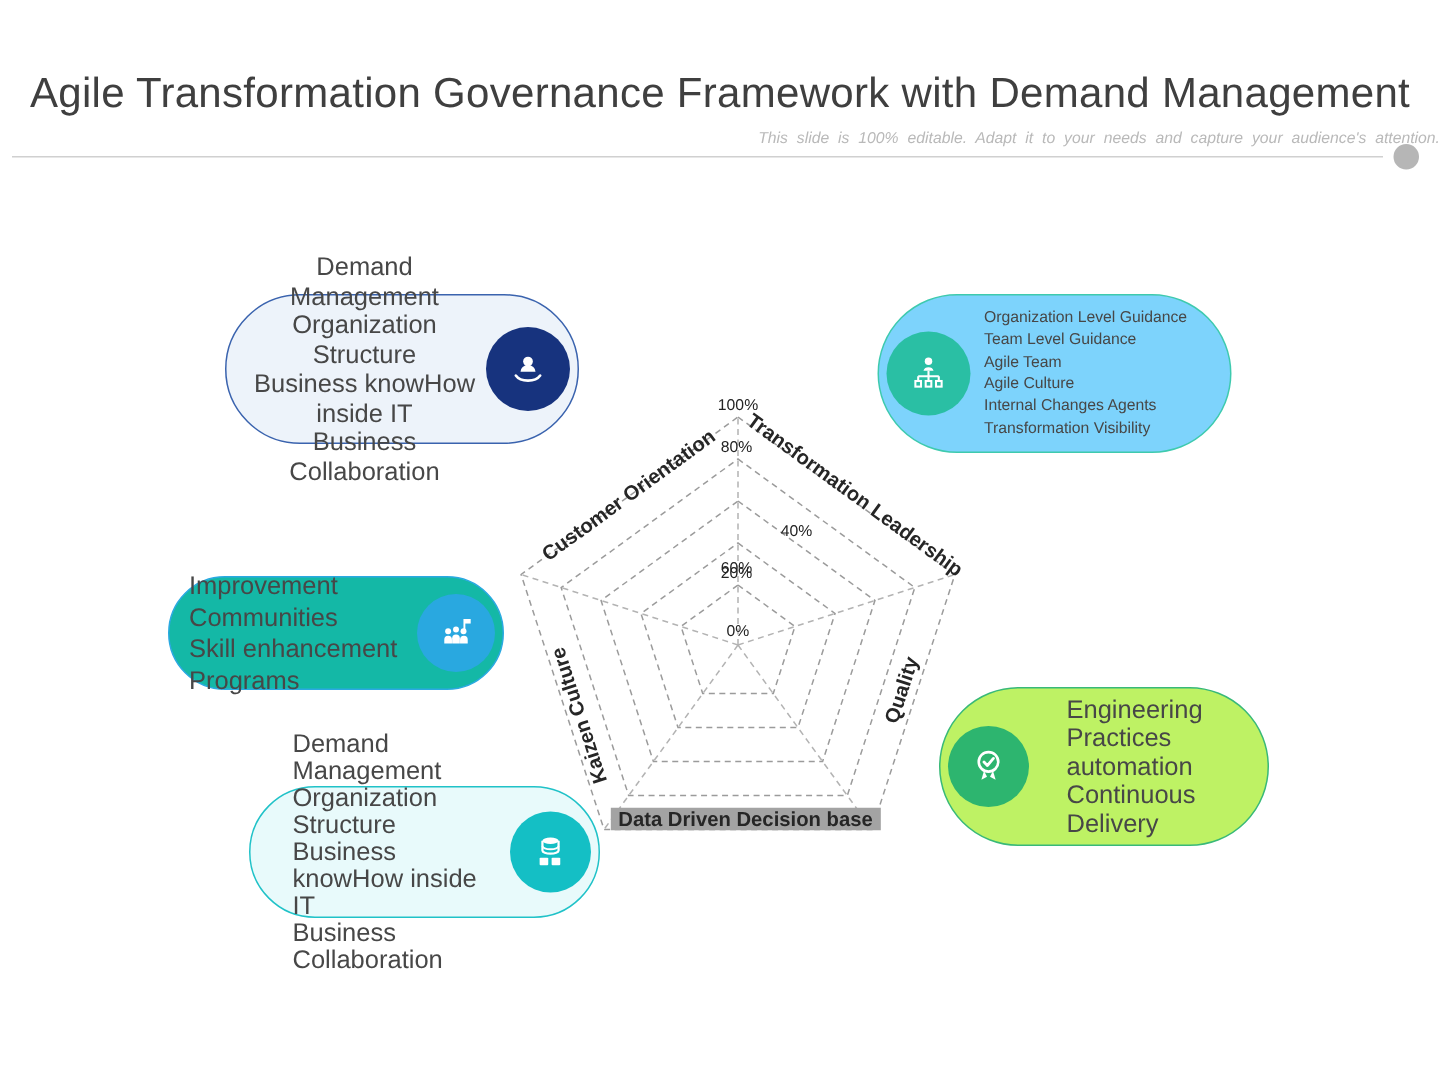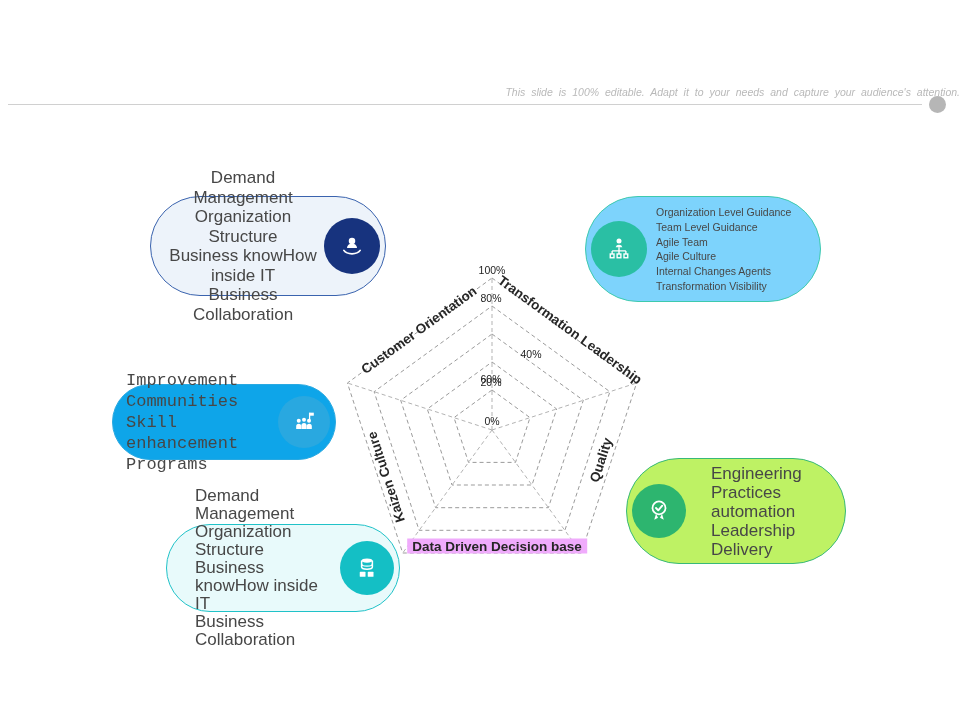--- a/index.html
+++ b/index.html
@@ -34,21 +34,21 @@
   .t80  { left:491px; top:298px; }
   .t100 { left:492px; top:270px; }
 
   .axis-label {
     position:absolute; font-weight:700; font-size:13.5px; color:#262626; white-space:nowrap;
   }
   .ax-co { left:419px; top:330px; transform:translate(-50%,-50%) rotate(-36deg); }
   .ax-tl { left:570px; top:330px; transform:translate(-50%,-50%) rotate(36deg); }
   .ax-q  { left:601px; top:460px; transform:translate(-50%,-50%) rotate(-72deg); }
   .ax-kc { left:386px; top:477px; transform:translate(-50%,-50%) rotate(-108deg); }
-  .ax-dd { left:497px; top:546px; transform:translate(-50%,-50%); background:#f0abfc; padding:0 5px; }
+  .ax-dd { left:497px; top:546px; transform:translate(-50%,-50%); background:#a3a3a3; padding:0 5px; }
 
   .callout { position:absolute; border:1.5px solid #999; background:#f5f5f5; }
   .c1 { left:150px; top:196px; width:236px; height:100px; border-radius:50px; }
   .c2 { left:585px; top:196px; width:236px; height:106px; border-radius:53px; }
   .c3 { left:112px; top:384px; width:224px; height:76px;  border-radius:38px; }
   .c4 { left:626px; top:458px; width:220px; height:106px; border-radius:53px; }
   .c5 { left:166px; top:524px; width:234px; height:88px;  border-radius:44px; }
 
   .icon-circle {
     position:absolute; top:50%; transform:translateY(-50%);
@@ -69,20 +69,21 @@
   .c2 .callout-text { left:70px; right:8px;  text-align:left;   line-height:14.8px; font-size:10.5px; }
   .c3 .callout-text { left:13px; right:60px; text-align:left;   line-height:21px; }
   .c4 .callout-text { left:84px; right:6px;  text-align:left;   line-height:19px; }
   .c5 .callout-text { left:28px; right:62px; text-align:left;   line-height:18px; }
 </style>
 </head>
 <body>
 
 <div class="slide">
 
+  <div class="title">Agile Transformation Governance Framework with Demand Management</div>
   <div class="subtitle">This slide is 100% editable. Adapt it to your needs and capture your audience's attention.</div>
   <div class="divider-line"></div>
   <div class="divider-dot"></div>
 
   <svg class="grid" id="radar-grid" width="960" height="720" viewBox="0 0 960 720">
       <line x1="492" y1="430" x2="492.0" y2="278.0" class="spoke"></line>
       <line x1="492" y1="430" x2="636.6" y2="383.0" class="spoke"></line>
       <line x1="492" y1="430" x2="581.3" y2="553.0" class="spoke"></line>
       <line x1="492" y1="430" x2="402.7" y2="553.0" class="spoke"></line>
       <line x1="492" y1="430" x2="347.4" y2="383.0" class="spoke"></line>
@@ -136,21 +137,21 @@
     <div class="callout-text">
       <div>Organization Level Guidance</div>
       <div>Team Level Guidance</div>
       <div>Agile Team</div>
       <div>Agile Culture</div>
       <div>Internal Changes Agents</div>
       <div>Transformation Visibility</div>
     </div>
   </div>
 
-  <div class="callout c3" style="border-color: rgb(42, 169, 225); background: #0ea5e9; font-family: Liberation Mono, monospace;">
+  <div class="callout c3" style="border-color: rgb(42, 169, 225); background: #14b8a6;">
     <div class="callout-text">
       <div>Improvement Communities</div>
       <div>Skill enhancement Programs</div>
     </div>
     <div class="icon-circle icon-right" style="background: rgb(41, 168, 224);">
       <svg viewBox="0 0 24 24" width="28" height="28" aria-hidden="true">
         <path d="M16.8 4v6.5" stroke="#fff" stroke-width="1.1"></path>
         <rect x="16.8" y="4" width="3.6" height="2.6" fill="#fff"></rect>
         <circle cx="7.5" cy="11" r="1.7" fill="#fff"></circle>
         <circle cx="12" cy="10" r="1.7" fill="#fff"></circle>
@@ -167,21 +168,21 @@
       <svg viewBox="0 0 24 24" width="30" height="30" aria-hidden="true">
         <circle cx="12" cy="9.5" r="5.2" fill="none" stroke="#fff" stroke-width="1.4"></circle>
         <path d="M9.6 9.6l1.8 1.9 3.2-3.8" fill="none" stroke="#fff" stroke-width="1.5" stroke-linecap="round" stroke-linejoin="round"></path>
         <path d="M9.6 14.2L8.2 19l3-1.6z" fill="#fff"></path>
         <path d="M14.4 14.2L15.8 19l-3-1.6z" fill="#fff"></path>
       </svg>
     </div>
     <div class="callout-text">
       <div>Engineering Practices</div>
       <div>automation</div>
-      <div>Leadership Delivery</div>
+      <div>Continuous Delivery</div>
     </div>
   </div>
 
   <div class="callout c5" style="border-color: rgb(32, 194, 200); background: rgb(232, 250, 251);">
     <div class="callout-text">
       <div>Demand Management</div>
       <div>Organization Structure</div>
       <div>Business knowHow inside IT</div>
       <div>Business Collaboration</div>
     </div>

